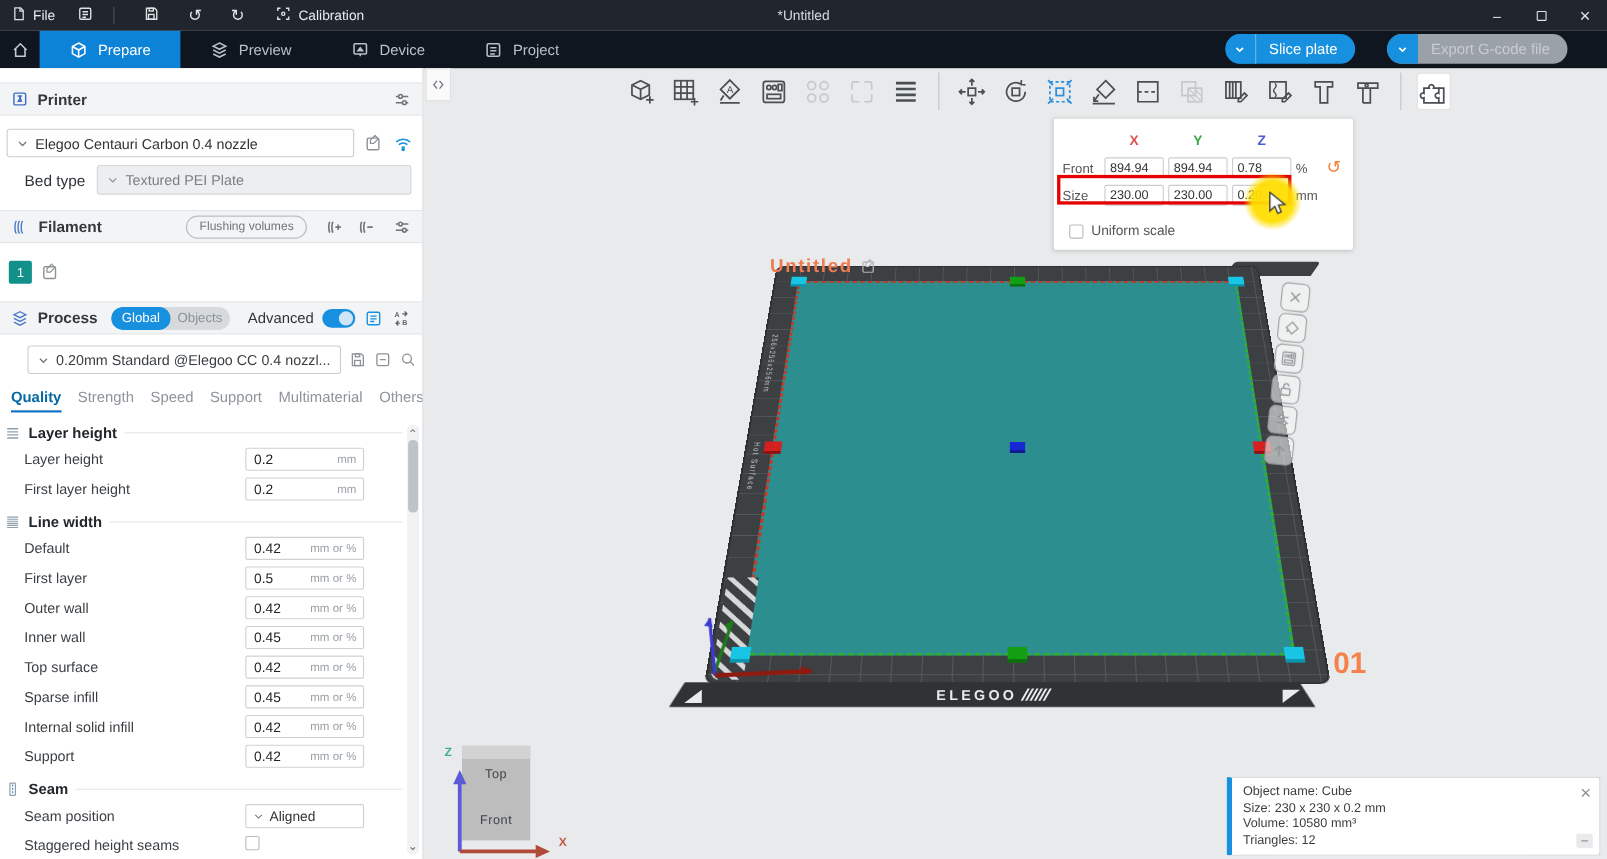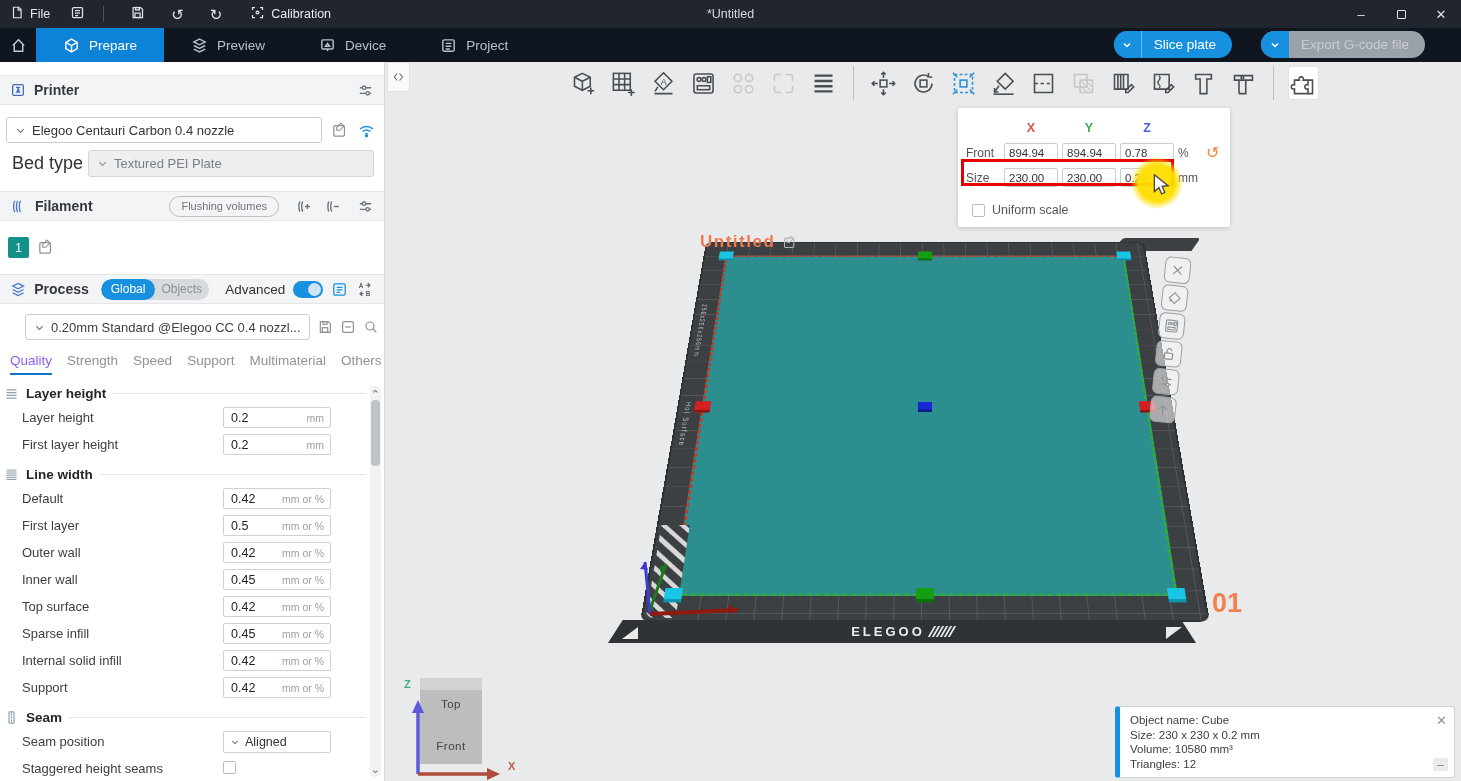--- a/index.html
+++ b/index.html
@@ -40,21 +40,21 @@
   .slot-badge { width:21px; height:21px; background:#12918a; color:#fff; font-size:12px; border-radius:2px; display:flex; align-items:center; justify-content:center; }
   .scope-toggle { display:flex; height:21px; border-radius:11px; overflow:hidden; font-size:12px; font-weight:normal; }
   .scope-global { background:#1790e0; color:#fff; padding:0 10px; display:flex; align-items:center; border-radius:11px; }
   .scope-objects { background:#d7dadd; color:#8a9196; padding:0 12px 0 14px; margin-left:-8px; display:flex; align-items:center; border-radius:0 11px 11px 0; z-index:0; }
   .scope-global { z-index:1; }
   .adv-label { font-size:13.5px; font-weight:normal; color:#2f3337; }
   .toggle { width:31px; height:17px; border-radius:9px; background:#1790e0; position:relative; }
   .toggle .knob { position:absolute; right:2px; top:2px; width:13px; height:13px; border-radius:7px; background:#cfe4f5; }
   .proc-tabs { display:flex; gap:15px; margin:13px 0 0 10px; font-size:13.5px; color:#8d9399; }
   .proc-tab { padding-bottom:5px; }
-  .proc-tab.active { color:#8b5cf6; font-weight:normal; border-bottom:2.5px solid #1474c4; }
+  .proc-tab.active { color:#0369a1; font-weight:bold; border-bottom:2.5px solid #1474c4; }
   .params { position:relative; margin-top:2px; }
   .pgroup { display:flex; align-items:center; gap:7px; padding:9px 18px 3px 4px; }
   .pgroup .gtitle { font-size:13.5px; font-weight:bold; color:#22262a; white-space:nowrap; }
   .pgroup .gline { flex:1; height:1px; background:#e4e6e8; }
   .prow { display:flex; align-items:center; height:27px; padding-left:22px; padding-right:53px; }
   .prow .plabel { flex:1; font-size:13px; color:#3a3f44; }
   .inputbox { width:108px; height:21px; border:1px solid #ccd1d5; border-radius:2px; display:flex; align-items:center; background:#fff; }
   .inputbox input { border:none; outline:none; width:58px; padding-left:7px; font-size:12.5px; color:#222; font-family:"Liberation Sans", sans-serif; background:transparent; }
   .inputbox .unit { flex:1; text-align:right; padding-right:6px; font-size:10.5px; color:#9aa0a5; }
   .dropbox { width:108px; height:22px; border:1px solid #ccd1d5; border-radius:2px; display:flex; align-items:center; gap:5px; padding:0 6px; font-size:12.5px; color:#333; }
@@ -264,21 +264,21 @@
           </svg>
         </span>
       <span class="icon-btn">
           <svg width="19" height="17" viewBox="0 0 24 24" fill="none" stroke="#1790e0" stroke-width="2">
             <path d="M3 10a13 13 0 0 1 18 0M6.5 13.5a8.5 8.5 0 0 1 11 0M10 17a4.2 4.2 0 0 1 4 0"></path>
             <circle cx="12" cy="19.5" r="1.3" fill="#1790e0"></circle>
           </svg>
         </span>
     </div>
     <div style="display:flex; align-items:center; margin:7px 10px 0 12px;">
-      <span style="width:76px; font-size:18px; color:#2f3337;">Bed type</span>
+      <span style="width:76px; font-size:14px; color:#2f3337;text-align:center;">Bed type</span>
       <div class="selectbox gray" style="flex:1; height:27px;">
         <svg class="chev-svg" width="11" height="11" viewBox="0 0 24 24" fill="none" stroke="#8d9296" stroke-width="2.5">
             <path d="M5 9l7 7 7-7"></path>
           </svg>
         <span>Textured PEI Plate</span>
       </div>
     </div>
 
     <div class="sec-head" style="margin-top:14px;">
       <svg width="17" height="17" viewBox="0 0 24 24" fill="none" stroke="#4a79c9" stroke-width="1.8">

